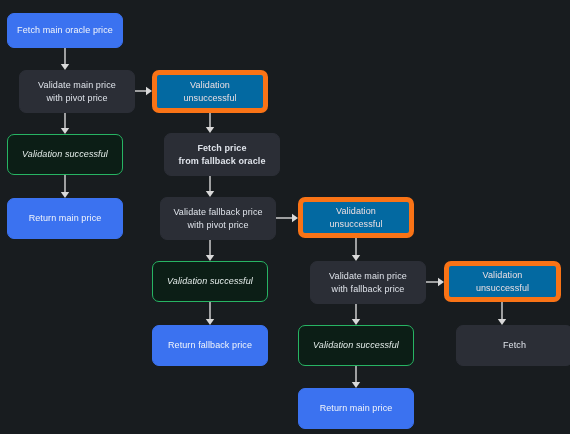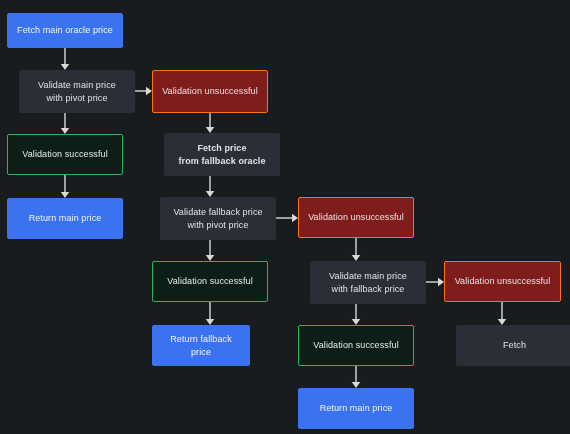--- a/index.html
+++ b/index.html
@@ -10,32 +10,32 @@
     overflow:hidden;
     position:relative;
   }
   #canvas { position:absolute; inset:0; width:570px; height:434px; }
   svg.edges { position:absolute; left:0; top:0; width:570px; height:434px; pointer-events:none; }
 
   .node {
     position:absolute;
     display:flex; align-items:center; justify-content:center;
     text-align:center;
-    border-radius:2px;
+    border-radius:7px;
     font-size:9px;
     line-height:12.5px;
     letter-spacing:.1px;
     padding:2px 6px;
     color:#e9edf2;
     white-space:pre-line;
   }
   .node.blue   { background:#3b72f0; color:#f2f5fb; border:1px solid #3b72f0; }
   .node.gray   { background:#2b2e36; border:1px solid #2b2e36; color:#dfe3ea;margin-left:12px; }
-  .node.green  { background:#0c1e16; border:1px solid #27b463; color:#e4ecea; }
-  .node.red    { background:#7f1d1d; border:1px solid #f97316; color:#ecdfe2; }
+  .node.green  { background:#0c1e16; border:1px solid #27b463; color:#e4ecea;font-style:italic; }
+  .node.red    { background:#0369a1; border:5px solid #f97316; color:#ecdfe2; }
 </style>
 </head>
 <body>
 
 <div id="canvas">
   <svg class="edges" viewBox="0 0 570 434">
       <g>
         <line x1="65" y1="48" x2="65" y2="65" stroke="#d9d9d9" stroke-width="1.4"></line>
         <polygon points="60.8,64 69.2,64 65,70" fill="#d9d9d9"></polygon>
       </g>
@@ -101,18 +101,18 @@
       <div class="node gray" style="left: 152px; top: 133px; width: 116px; height: 43px; font-weight: bold;">Fetch price
 from fallback oracle</div>
       <div class="node blue" style="left: 7px; top: 198px; width: 116px; height: 41px;">Return main price</div>
       <div class="node gray" style="left: 148px; top: 197px; width: 116px; height: 43px;">Validate fallback price
 with pivot price</div>
       <div class="node red" style="left: 298px; top: 197px; width: 116px; height: 41px;">Validation unsuccessful</div>
       <div class="node green" style="left: 152px; top: 261px; width: 116px; height: 41px;">Validation successful</div>
       <div class="node gray" style="left: 298px; top: 261px; width: 116px; height: 43px;">Validate main price
 with fallback price</div>
       <div class="node red" style="left: 444px; top: 261px; width: 117px; height: 41px;">Validation unsuccessful</div>
-      <div class="node blue" style="left: 152px; top: 325px; width: 98px; height: 41px;">Return fallback price</div>
+      <div class="node blue" style="left: 152px; top: 325px; width: 116px; height: 41px; text-align: right;">Return fallback price</div>
       <div class="node green" style="left: 298px; top: 325px; width: 116px; height: 41px;">Validation successful</div>
       <div class="node gray" style="left: 444px; top: 325px; width: 117px; height: 41px;">Fetch</div>
       <div class="node blue" style="left: 298px; top: 388px; width: 116px; height: 41px;">Return main price</div>
     </div>
 </div>
 
 </body></html>

